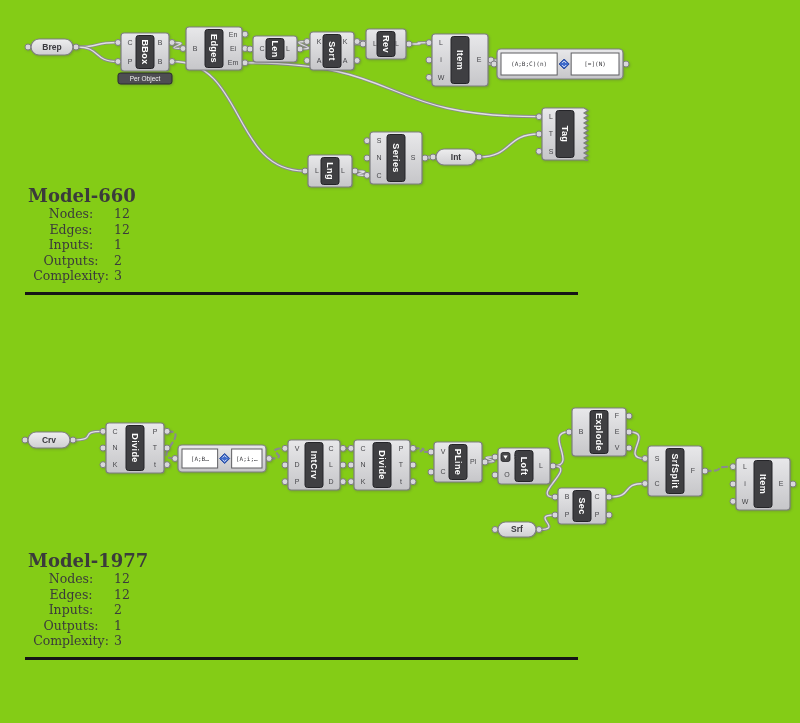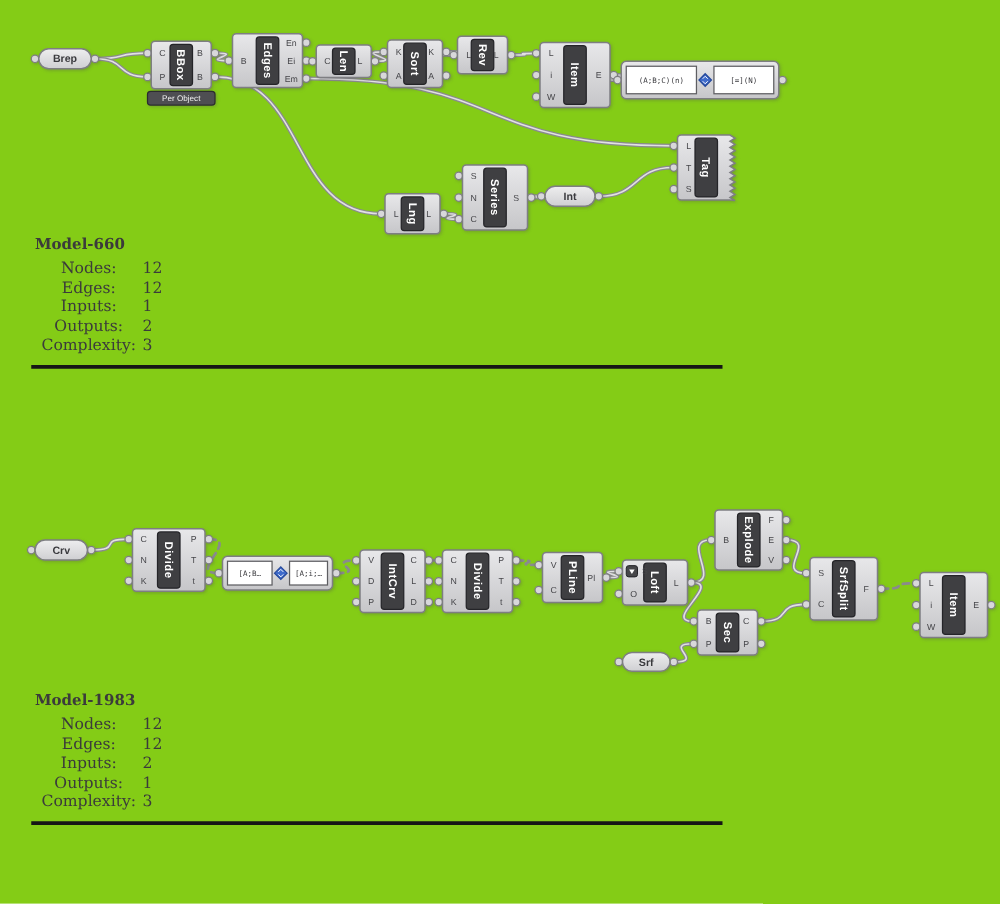--- a/index.html
+++ b/index.html
@@ -1,21 +1,21 @@
 <!DOCTYPE html>
 <html><head>
 <meta charset="utf-8">
 <style>
   html,body{margin:0;padding:0;background:#ffffff;}
   .page{position:relative;width:800px;height:723px;background:#84cc16;overflow:hidden;
         font-family:"Liberation Sans",sans-serif;}
   #canvas{position:absolute;left:0;top:0;}
   #canvas .node{filter:drop-shadow(1.2px 1.8px 1.2px rgba(80,80,80,.32));}
   .stats{position:absolute;color:#3b3b3b;font-family:"DejaVu Serif",serif;font-size:12.5px;line-height:15.4px;}
-  .stats-title{font-weight:bold;font-size:12px;margin-bottom:3px;}
+  .stats-title{font-weight:bold;font-size:18px;margin-bottom:3px;}
   .stats-row .lab{display:inline-block;width:86px;text-align:center;}
   .stats-row .val{display:inline-block;text-align:right;}
   .divider{position:absolute;left:25px;width:553px;height:3px;background:#161616;}
 </style>
 </head>
 <body>
 
 <div class="page">
   <svg id="canvas" width="800" height="723" viewBox="0 0 800 723">
       <defs>
@@ -363,21 +363,21 @@
     <div class="stats-title">Model-660</div>
     <div class="stats-row"><span class="lab">Nodes:</span><span class="val">12</span></div>
     <div class="stats-row"><span class="lab">Edges:</span><span class="val">12</span></div>
     <div class="stats-row"><span class="lab">Inputs:</span><span class="val">1</span></div>
     <div class="stats-row"><span class="lab">Outputs:</span><span class="val">2</span></div>
     <div class="stats-row"><span class="lab">Complexity:</span><span class="val">3</span></div>
   </div>
   <div class="divider" style="top:292px;"></div>
 
   <div class="stats" style="left:28px;top:553px;">
-    <div class="stats-title">Model-1983</div>
+    <div class="stats-title">Model-1977</div>
     <div class="stats-row"><span class="lab">Nodes:</span><span class="val">12</span></div>
     <div class="stats-row"><span class="lab">Edges:</span><span class="val">12</span></div>
     <div class="stats-row"><span class="lab">Inputs:</span><span class="val">2</span></div>
     <div class="stats-row"><span class="lab">Outputs:</span><span class="val">1</span></div>
     <div class="stats-row"><span class="lab">Complexity:</span><span class="val">3</span></div>
   </div>
   <div class="divider" style="top:657px;"></div>
 </div>
 
 </body></html>

